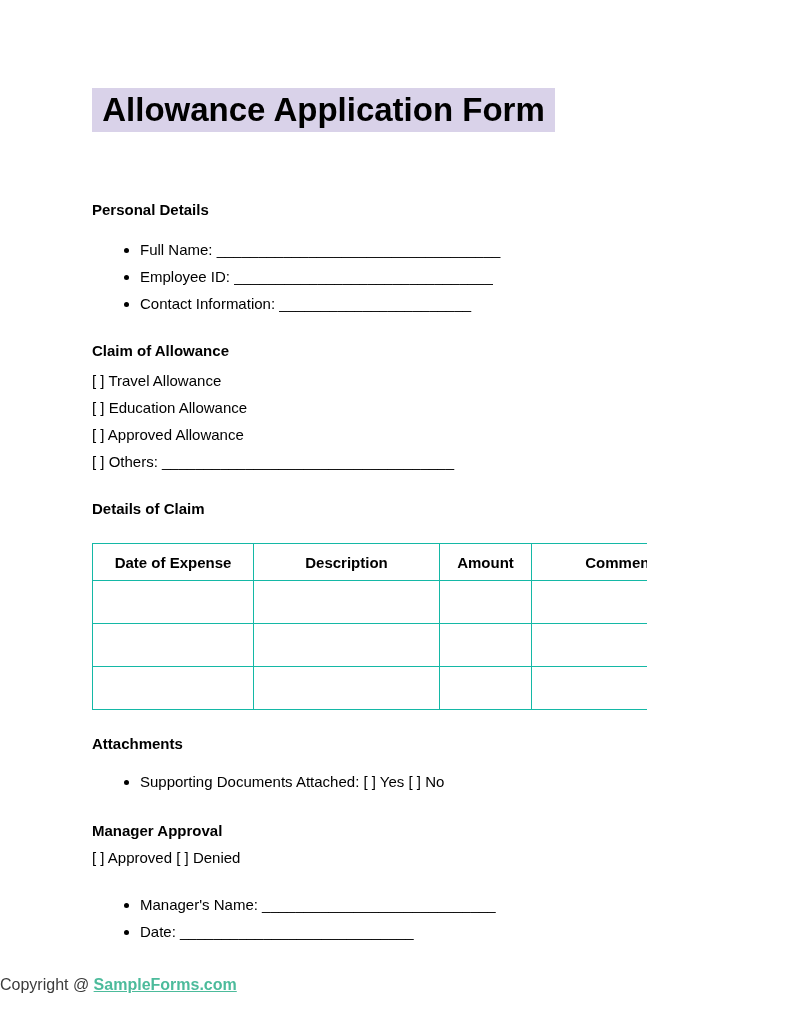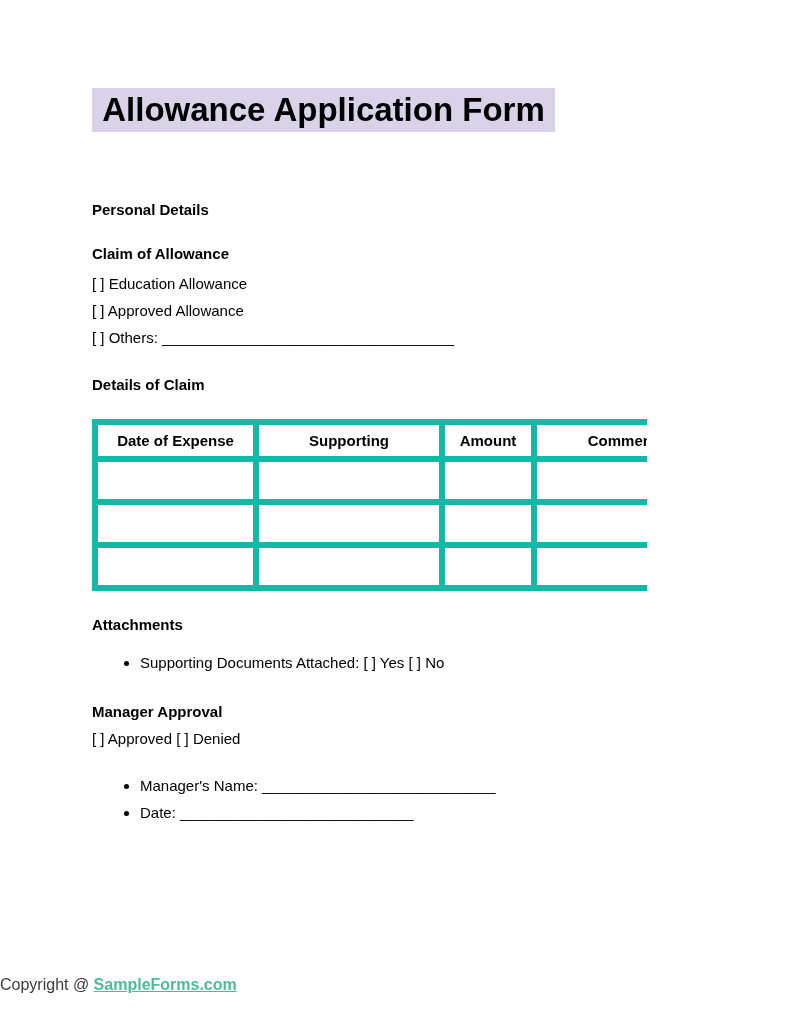--- a/index.html
+++ b/index.html
@@ -59,21 +59,21 @@
   .approval-line { margin-top: 3px; }
 
   table.claims-table {
     border-collapse: collapse;
     table-layout: fixed;
     width: 624px;
     margin-top: 24px;
   }
   table.claims-table th,
   table.claims-table td {
-    border: 6px solid #14b8a6;
+    border: 1px solid #14b8a6;
     padding: 0 6px;
   }
   table.claims-table th {
     font-size: 15px;
     font-weight: bold;
     text-align: center;
     height: 37px;
   }
   table.claims-table td {
     height: 43px;
@@ -97,40 +97,46 @@
 
 <div class="page">
 
   <div class="title-wrap">
     <span class="doc-title">Allowance Application Form</span>
   </div>
 
   <div class="content">
 
     <h3 class="section-heading first-heading">Personal Details</h3>
+    <ul class="dot-list">
+      <li>Full Name: __________________________________</li>
+      <li>Employee ID: _______________________________</li>
+      <li>Contact Information: _______________________</li>
+    </ul>
 
     <h3 class="section-heading">Claim of Allowance</h3>
     <div class="options">
+      <div class="option-line">[ ] Travel Allowance</div>
       <div class="option-line">[ ] Education Allowance</div>
       <div class="option-line">[ ] Approved Allowance</div>
       <div class="option-line">[ ] Others: ___________________________________</div>
     </div>
 
     <h3 class="section-heading">Details of Claim</h3>
     <table class="claims-table">
       <colgroup>
         <col style="width:161px">
         <col style="width:186px">
         <col style="width:92px">
         <col style="width:185px">
       </colgroup>
       <thead>
         <tr>
           <th>Date of Expense</th>
-          <th>Supporting</th>
+          <th>Description</th>
           <th>Amount</th>
           <th>Comments</th>
         </tr>
       </thead>
       <tbody>
         <tr>
           <td></td>
           <td></td>
           <td></td>
           <td></td>

